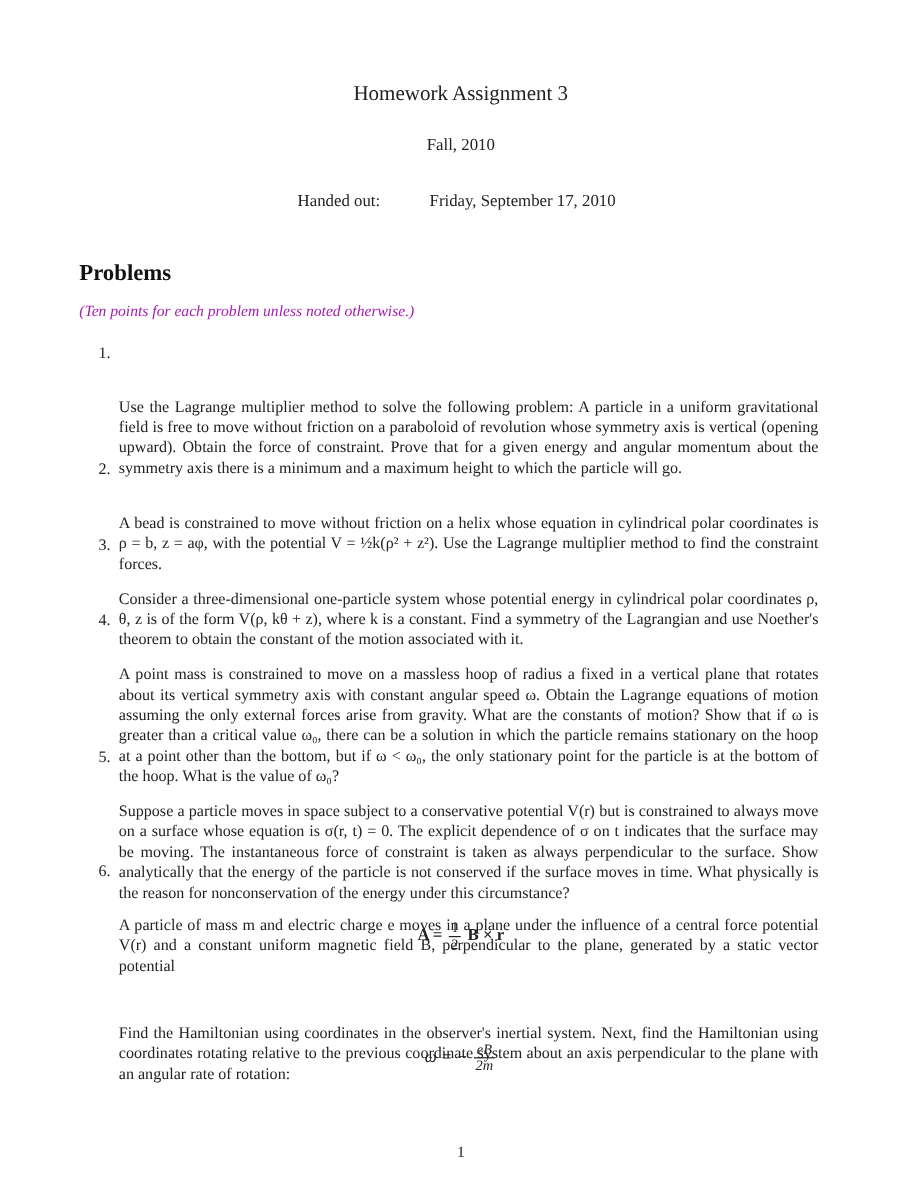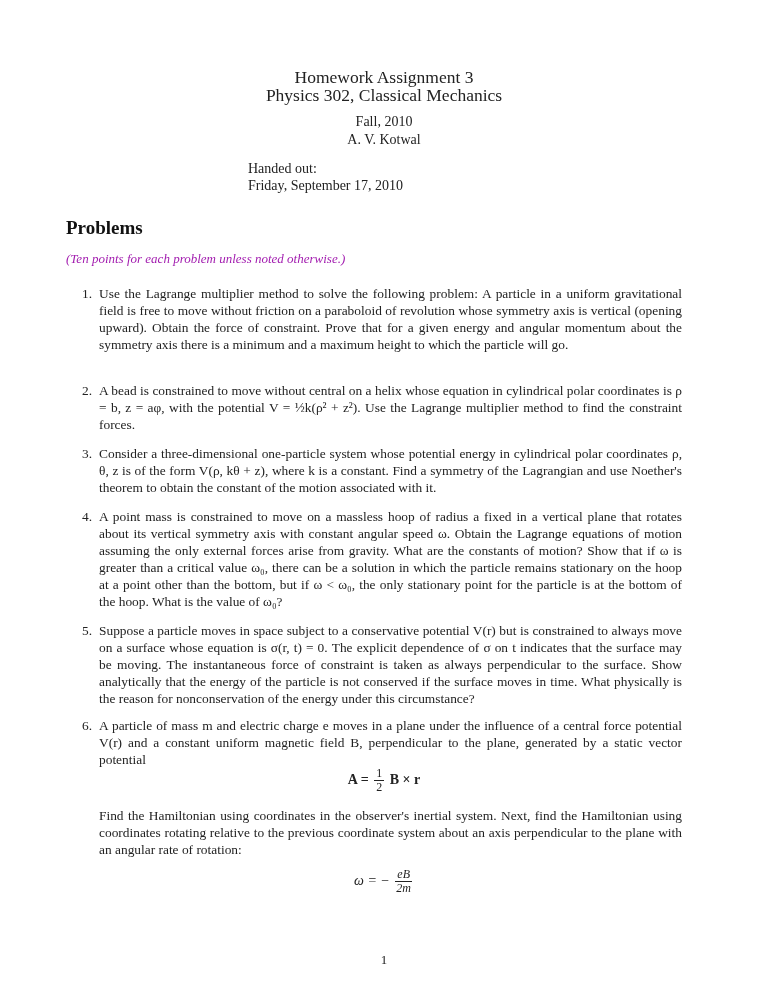--- a/index.html
+++ b/index.html
@@ -7,65 +7,63 @@
     width: 768px; height: 994px; position: relative; overflow: hidden;
     font-family: "DejaVu Serif", "Liberation Serif", serif;
     color: #1a1a1a;
   }
   .page { position: absolute; left: 0; top: 0; width: 768px; height: 994px; }
   .title-block { position: absolute; top: 68px; left: 0; width: 768px; text-align: center; }
   .title-line { font-family: "Liberation Serif", serif; font-size: 17.5px; line-height: 18px; color: #222; }
   .sub-block { position: absolute; top: 113px; left: 0; width: 768px; text-align: center; }
   .sub-line { font-family: "Liberation Serif", serif; font-size: 14px; line-height: 18px; color: #222; }
   .dates { position: absolute; top: 160px; left: 248px; font-family: "Liberation Serif", serif; font-size: 14px; line-height: 17px; color: #222; }
-  .dates-row { display: flex; flex-direction: column; }
+  .dates-row { display: flex; }
   .dates-label { width: 110px; }
   .section-title { position: absolute; top: 217px; left: 66px; font-family: "Liberation Serif", serif; font-weight: bold; font-size: 19px; color: #111; }
   .note { position: absolute; top: 251px; left: 66px; font-family: "Liberation Serif", serif; font-style: italic; font-size: 13px; color: #a21caf; }
   .problem { position: absolute; left: 82px; width: 600px; font-family: "Liberation Serif", serif; font-size: 13.4px; line-height: 17.1px; color: #222; text-align: justify; }
   .pnum { position: absolute; left: 0; top: 0; }
-  .ptext { margin-left: 17px; }
+  .ptext { margin-left: 17px; margin-top: 45px; }
   .eq { position: absolute; left: 0; width: 768px; text-align: center; font-family: "Liberation Serif", serif; font-size: 14px; color: #222; }
   .frac { display: inline-flex; flex-direction: column; align-items: center; vertical-align: middle; font-size: 12px; line-height: 13px; margin: 0 2px; }
   .frac .num { border-bottom: 1px solid #222; padding: 0 2px; }
   .pagenum { position: absolute; top: 952px; left: 0; width: 768px; text-align: center; font-family: "Liberation Serif", serif; font-size: 13px; color: #222; }
 </style>
 </head>
 <body>
 
 <div class="page">
 
   <div class="title-block">
     <div class="title-line">Homework Assignment 3</div>
-    <div class="title-line">Physics 302, Classical Mechanics</div>
   </div>
 
   <div class="sub-block">
     <div class="sub-line">Fall, 2010</div>
-    <div class="sub-line">A. V. Kotwal</div>
   </div>
 
   <div class="dates">
     <div class="dates-row">
       <span class="dates-label">Handed out:</span>
       <span>Friday, September 17, 2010</span>
     </div>
   </div>
 
   <div class="section-title">Problems</div>
   <div class="note">(Ten points for each problem unless noted otherwise.)</div>
 
   <div class="problem" style="top:285px;">
     <span class="pnum">1.</span>
     <div class="ptext">Use the Lagrange multiplier method to solve the following problem: A particle in a uniform gravitational field is free to move without friction on a paraboloid of revolution whose symmetry axis is vertical (opening upward). Obtain the force of constraint. Prove that for a given energy and angular momentum about the symmetry axis there is a minimum and a maximum height to which the particle will go.</div>
   </div>
 
   <div class="problem" style="top:382px;">
     <span class="pnum">2.</span>
-    <div class="ptext">A bead is constrained to move without central on a helix whose equation in cylindrical polar coordinates is ρ = b, z = aφ, with the potential V = ½k(ρ² + z²). Use the Lagrange multiplier method to find the constraint forces.</div>
+    <div class="ptext">A bead is constrained to move without friction on a helix whose equation in cylindrical polar coordinates is ρ = b, z = aφ, with the potential V = ½k(ρ² + z²). Use the Lagrange multiplier method to find the constraint forces.</div>
   </div>
 
   <div class="problem" style="top:445px;">
     <span class="pnum">3.</span>
     <div class="ptext">Consider a three-dimensional one-particle system whose potential energy in cylindrical polar coordinates ρ, θ, z is of the form V(ρ, kθ + z), where k is a constant. Find a symmetry of the Lagrangian and use Noether's theorem to obtain the constant of the motion associated with it.</div>
   </div>
 
   <div class="problem" style="top:508px;">
     <span class="pnum">4.</span>
     <div class="ptext">A point mass is constrained to move on a massless hoop of radius a fixed in a vertical plane that rotates about its vertical symmetry axis with constant angular speed ω. Obtain the Lagrange equations of motion assuming the only external forces arise from gravity. What are the constants of motion? Show that if ω is greater than a critical value ω₀, there can be a solution in which the particle remains stationary on the hoop at a point other than the bottom, but if ω &lt; ω₀, the only stationary point for the particle is at the bottom of the hoop. What is the value of ω₀?</div>

